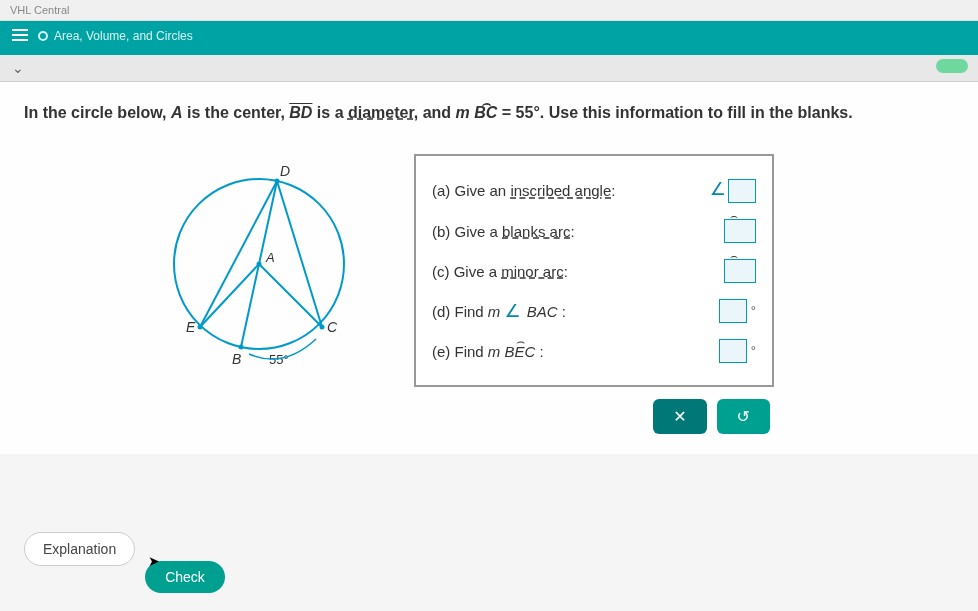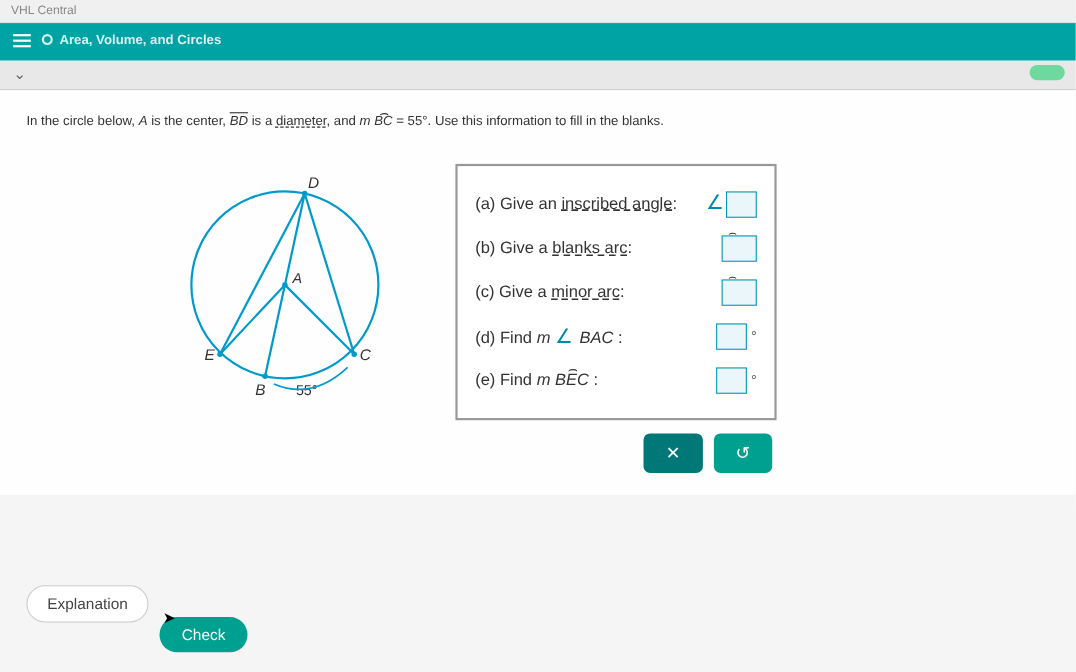--- a/index.html
+++ b/index.html
@@ -20,24 +20,23 @@
       border-bottom: 1px solid #ddd;
     }
     .header {
       background: #00a3a3;
       color: white;
       padding: 8px 12px;
       position: relative;
     }
     .header-top {
       display: flex;
-      align-items: flex-end;
+      align-items: flex-start;
       gap: 10px;
       margin-bottom: 4px;
-      font-weight: bold;
     }
     .menu-icon {
       display: inline-flex;
       flex-direction: column;
       gap: 3px;
       cursor: pointer;
     }
     .menu-icon span {
       display: block;
       width: 16px;
@@ -69,24 +68,25 @@
     }
     .chevron {
       color: #666;
       font-size: 14px;
     }
     .content {
       padding: 20px 24px;
       background: #fefefe;
     }
     .question-text {
-      font-size: 12px;
+      font-size: 16px;
       color: #333;
       line-height: 1.4;
       margin-bottom: 30px;
+      font-weight: bold;
     }
     .italic { font-style: italic; }
     .overline { text-decoration: overline; }
     .underline-link {
       text-decoration: underline;
       text-decoration-style: dashed;
       color: #333;
       cursor: pointer;
     }
     .arc { position: relative; }
@@ -105,21 +105,21 @@
       align-items: flex-start;
     }
     .diagram {
       flex: 0 0 auto;
       margin-left: 120px;
     }
     .answer-box {
       border: 2px solid #999;
       padding: 14px 16px;
       background: white;
-      width: 292px;
+      width: 360px;
       font-size: 15px;
       color: #333;
     }
     .answer-row {
       display: flex;
       align-items: center;
       justify-content: space-between;
       padding: 8px 0;
     }
     .angle-sym {

